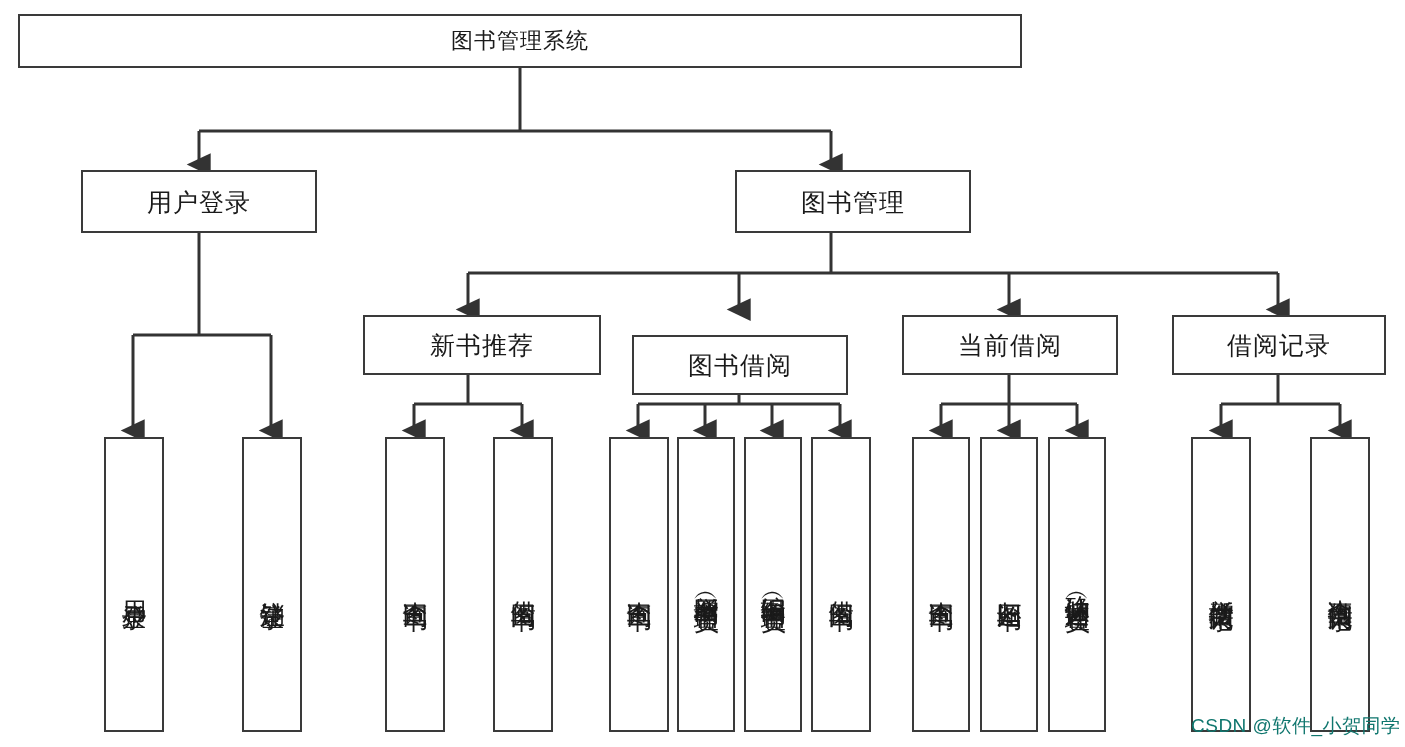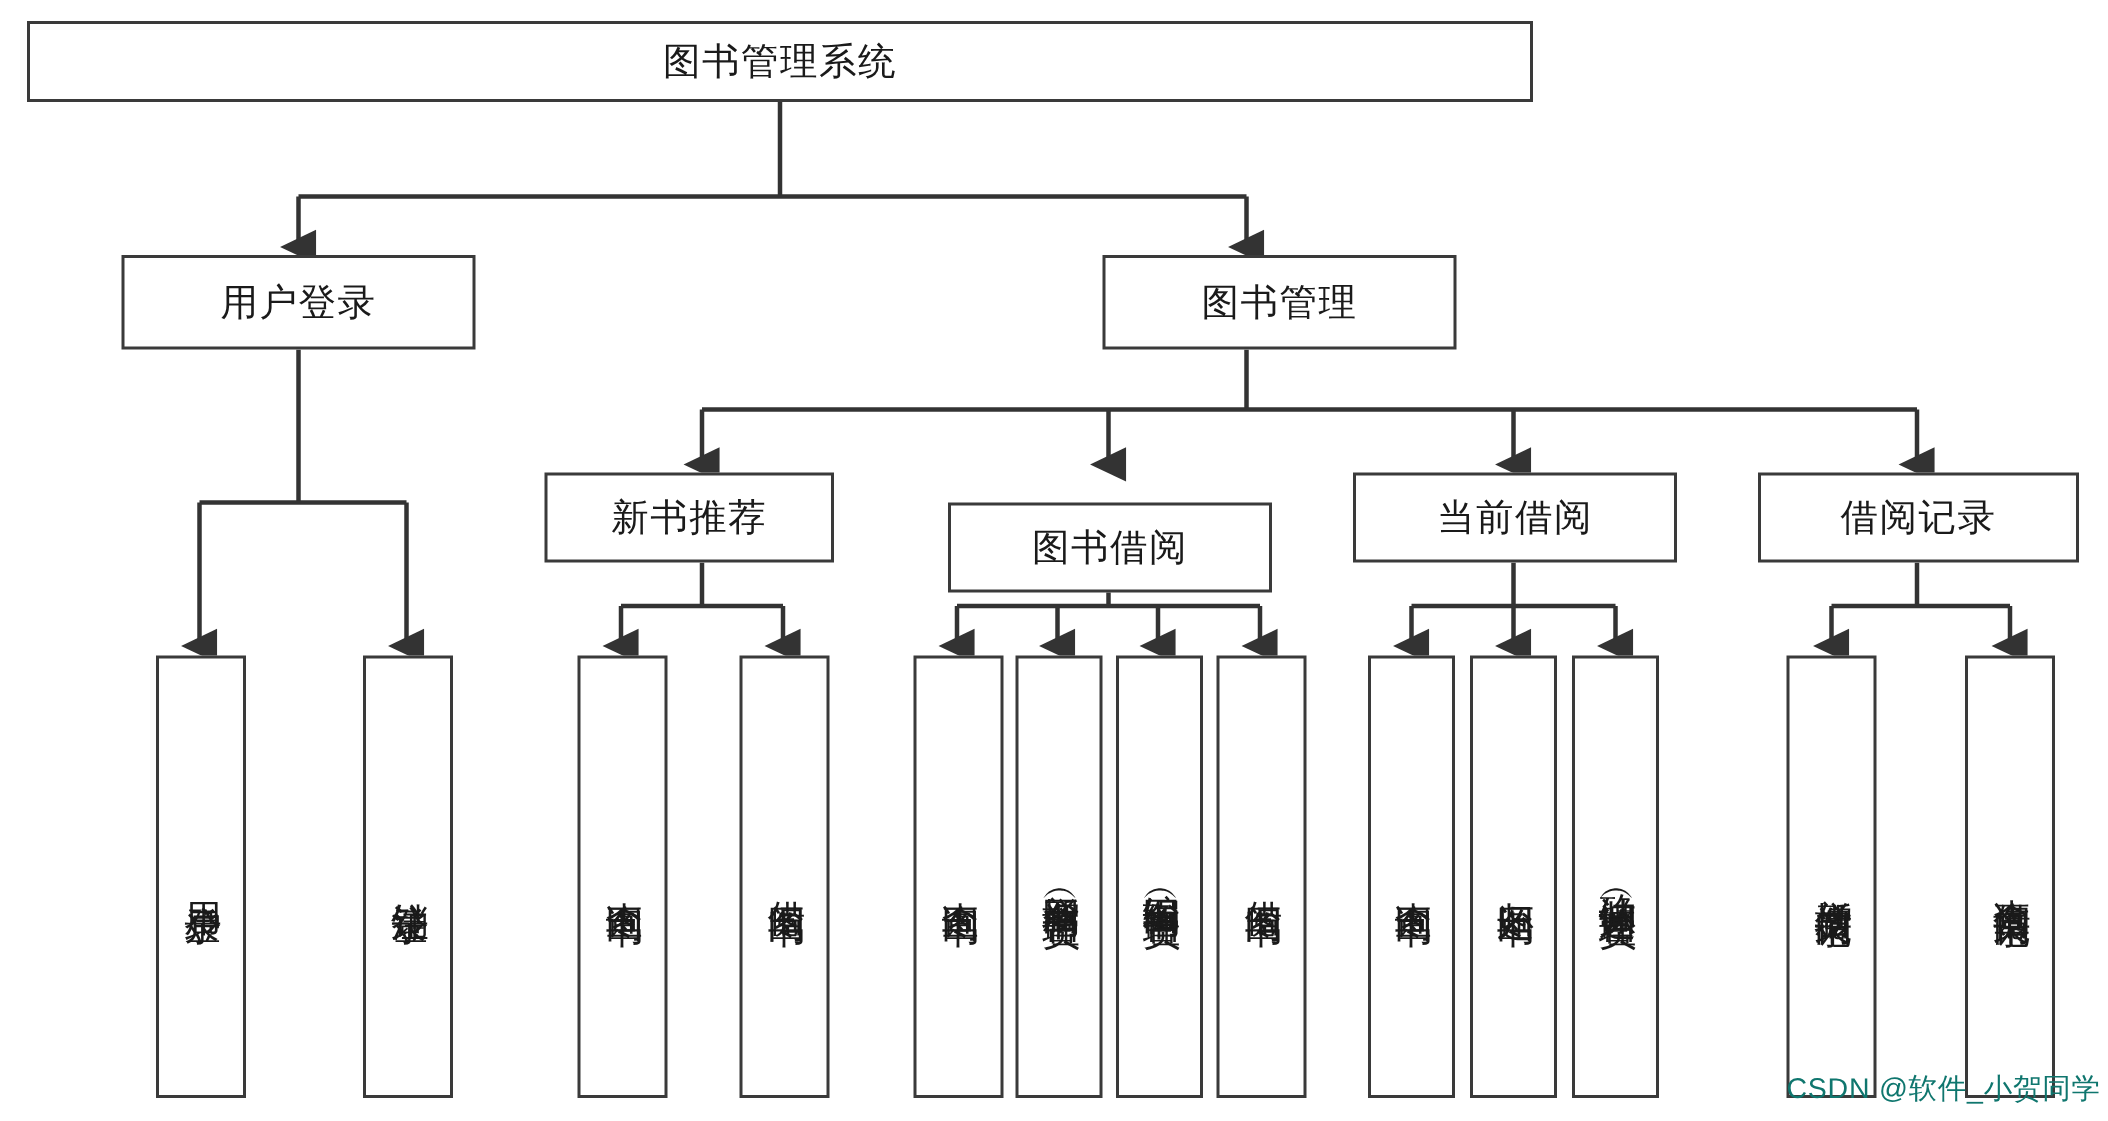--- a/index.html
+++ b/index.html
@@ -35,21 +35,21 @@
     align-items: center;
     justify-content: center;
     color: #1a1a1a;
   }
   .node.horizontal {
     font-size: 25px;
     letter-spacing: 1px;
     line-height: 1.2;
   }
   .node.root {
-    font-size: 25px;
+    font-size: 22px;
   }
   .node.vertical {
     writing-mode: vertical-rl;
     text-orientation: upright;
     font-size: 25px;
     line-height: 1.18;
     letter-spacing: 2px;
     padding: 6px 0;
     align-items: center;
     justify-content: center;
@@ -126,21 +126,21 @@
       <path d="M1340,404 L1340,430" marker-end="url(#arrowhead)"></path>
     </g>
   </svg>
 
   <div class="node root horizontal" style="left:18px; top:14px; width:1004px; height:54px;">图书管理系统</div>
 
   <div class="node horizontal" style="left:81px; top:170px; width:236px; height:63px;">用户登录</div>
 
   <div class="node horizontal" style="left:735px; top:170px; width:236px; height:63px;">图书管理</div>
 
-  <div class="node horizontal" style="left:363px; top:315px; width:193px; height:60px;">新书推荐</div>
+  <div class="node horizontal" style="left:363px; top:315px; width:238px; height:60px;">新书推荐</div>
 
   <div class="node horizontal" style="left:632px; top:315px; width:216px; height:60px;margin-top:20px;">图书借阅</div>
 
   <div class="node horizontal" style="left:902px; top:315px; width:216px; height:60px;text-align:center;">当前借阅</div>
 
   <div class="node horizontal" style="left:1172px; top:315px; width:214px; height:60px;">借阅记录</div>
 
   <div class="node vertical" style="left:104px; top:437px; width:60px; height:295px;">
     <span class="vtext">用户登录</span>
   </div>

